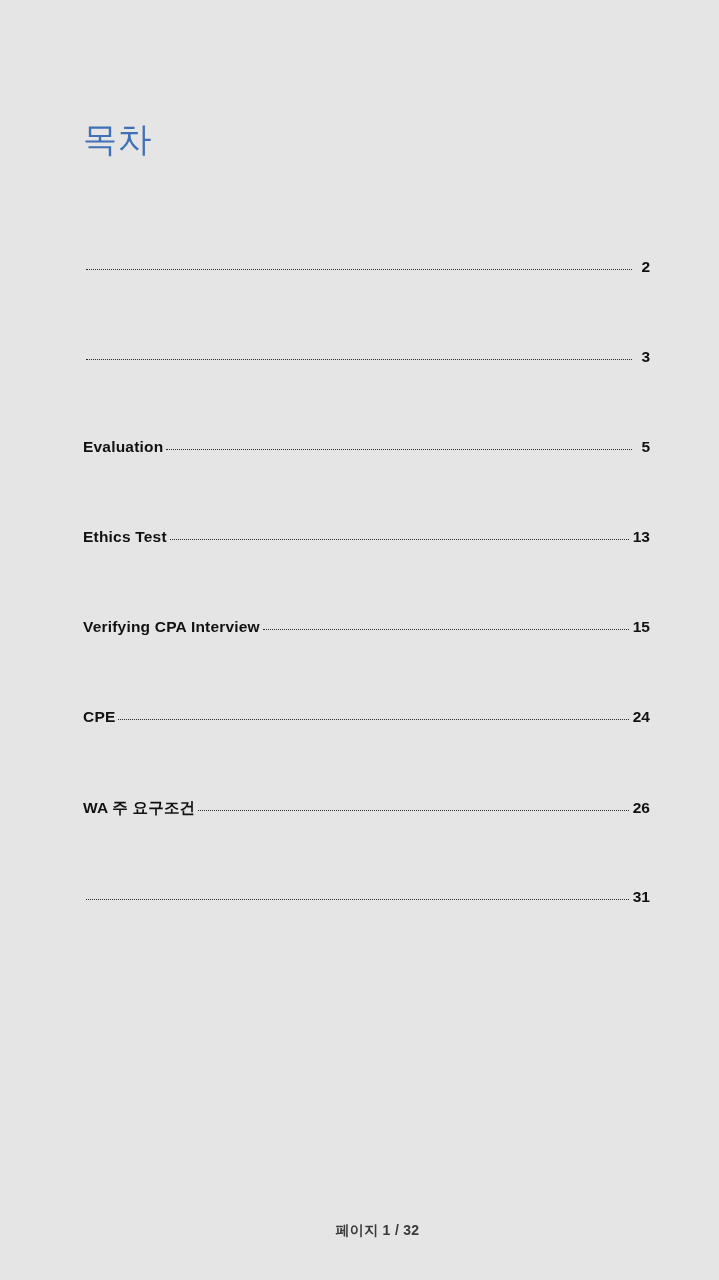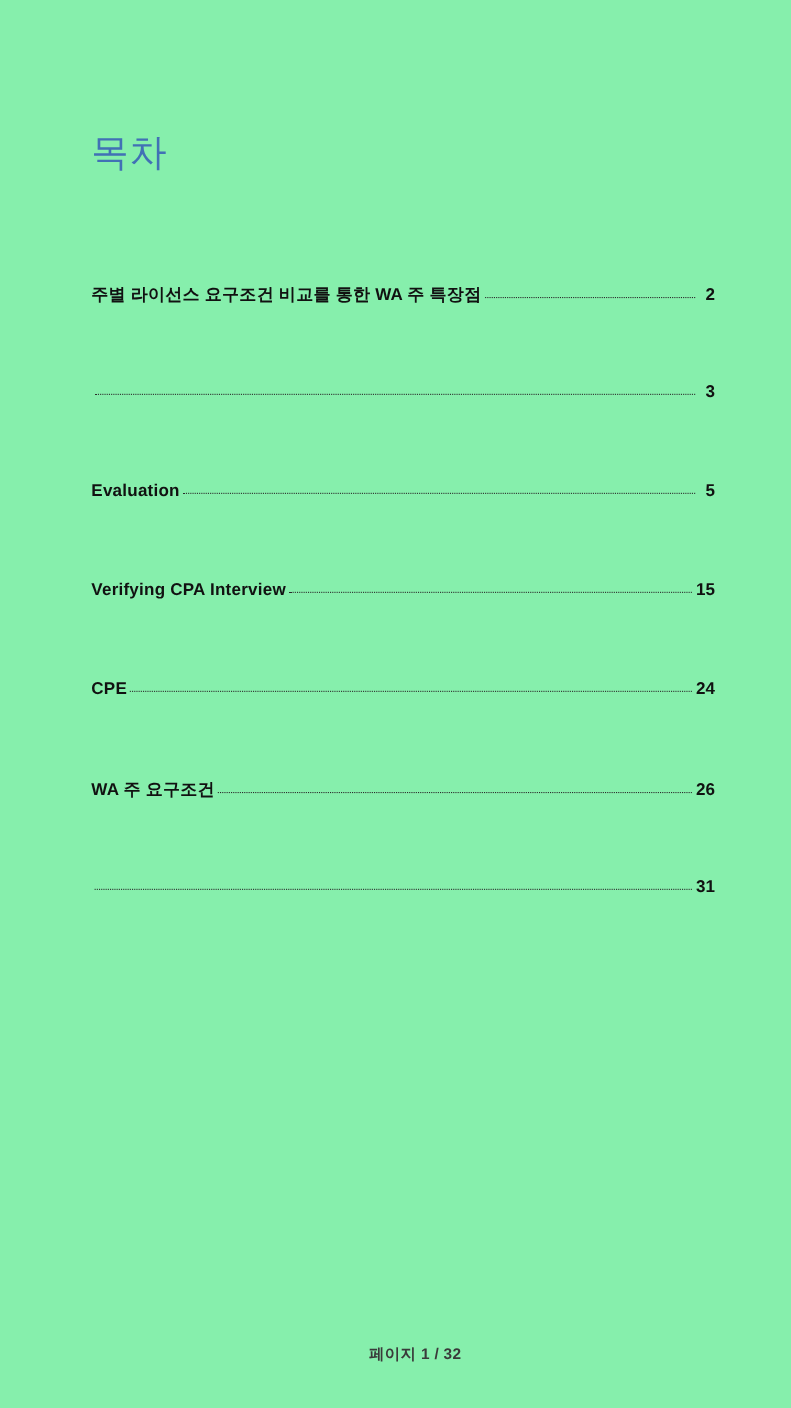--- a/index.html
+++ b/index.html
@@ -8,21 +8,21 @@
     background: #ffffff;
   }
   body {
     font-family: "Liberation Sans", "DejaVu Sans", sans-serif;
     -webkit-font-smoothing: antialiased;
   }
   .page {
     position: relative;
     width: 719px;
     height: 1280px;
-    background: #86efac;
+    background: #e5e5e5;
     overflow: hidden;
     box-sizing: border-box;
   }
   .toc-title {
     position: absolute;
     left: 83px;
     top: 118px;
     font-size: 34px;
     line-height: 42px;
     font-weight: 400;
@@ -92,21 +92,20 @@
 <body>
 
 <div class="page">
 
   <div class="toc-title">목차</div>
 
   <div class="toc-list">
 
     <div class="toc-entry">
       <div class="entry-row">
-        <span class="entry-label">주별 라이선스 요구조건 비교를 통한 WA 주 특장점</span>
         <span class="leader"></span>
         <span class="entry-page">2</span>
       </div>
     </div>
 
     <div class="toc-entry">
       <div class="entry-row">
         <span class="leader"></span>
         <span class="entry-page">3</span>
       </div>
@@ -114,20 +113,27 @@
 
     <div class="toc-entry">
       <div class="entry-row">
         <span class="entry-label">Evaluation</span>
         <span class="leader"></span>
         <span class="entry-page">5</span>
       </div>
     </div>
 
 
+    <div class="toc-entry">
+      <div class="entry-row">
+        <span class="entry-label">Ethics Test</span>
+        <span class="leader"></span>
+        <span class="entry-page">13</span>
+      </div>
+    </div>
 
     <div class="toc-entry">
       <div class="entry-row">
         <span class="entry-label">Verifying CPA Interview</span>
         <span class="leader"></span>
         <span class="entry-page">15</span>
       </div>
     </div>
 
     <div class="toc-entry">

